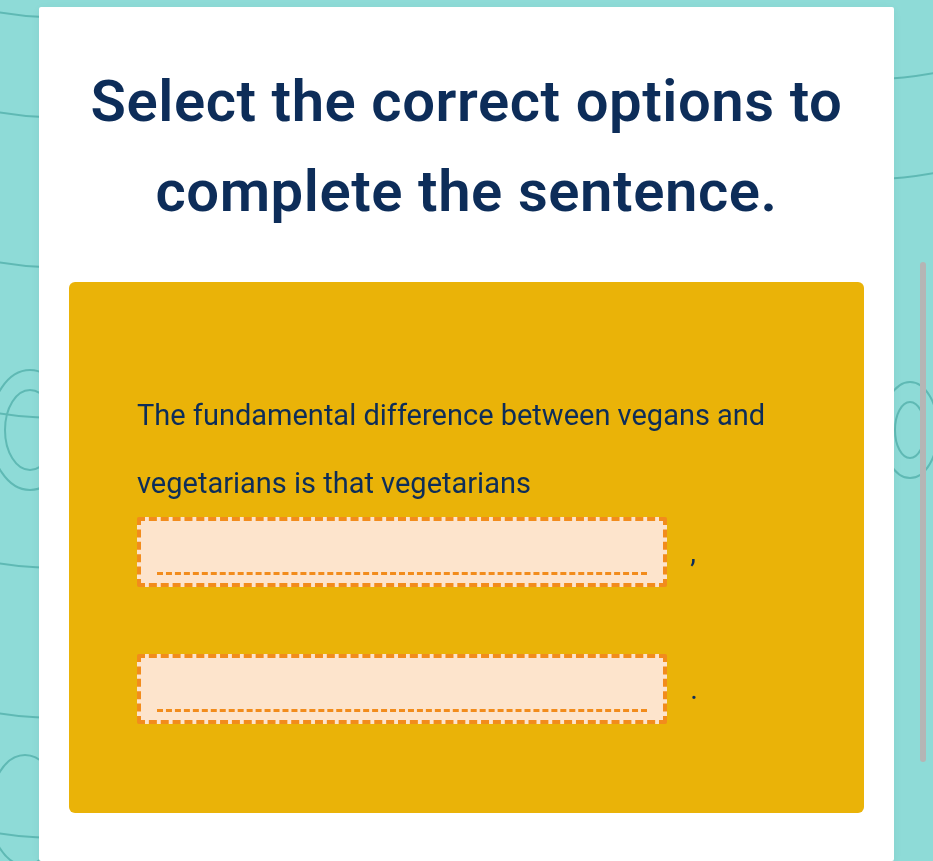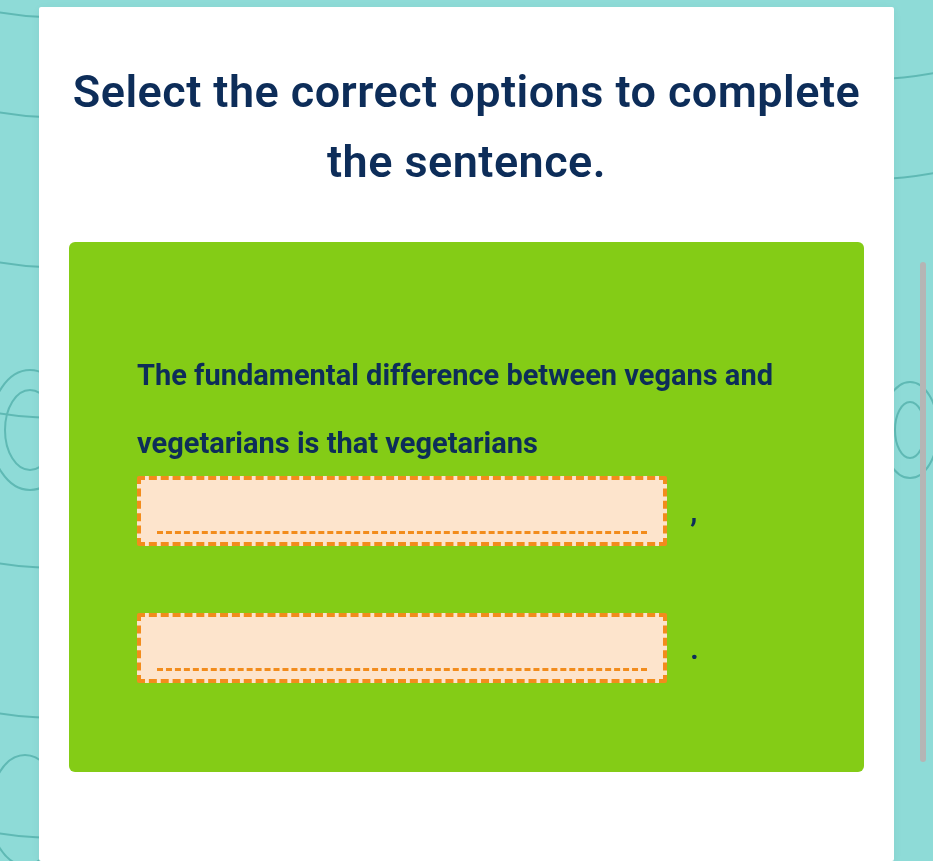--- a/index.html
+++ b/index.html
@@ -36,33 +36,33 @@
       bottom: 0;
       background: #ffffff;
       border-radius: 2px;
       padding: 50px 30px 0 30px;
       box-shadow: 0 2px 10px rgba(0,0,0,0.05);
     }
     .heading {
       text-align: center;
       color: #0d2d59;
       font-weight: 600;
-      font-size: 45px;
+      font-size: 58px;
       line-height: 1.55;
       letter-spacing: 0.01em;
       margin-bottom: 45px;
     }
     .sentence-box {
-      background: #84cc16;
+      background: #eab308;
       border-radius: 6px;
       padding: 98px 68px 88px 68px;
       color: #0d2d59;
       font-size: 29px;
       line-height: 2.3;
-      font-weight: 700;
+      font-weight: 400;
     }
     .sentence-box span.text-run {
       vertical-align: middle;
     }
     .drop-zone {
       display: inline-block;
       vertical-align: middle;
       width: 530px;
       height: 70px;
       border: 4px dashed #f28c1c;

